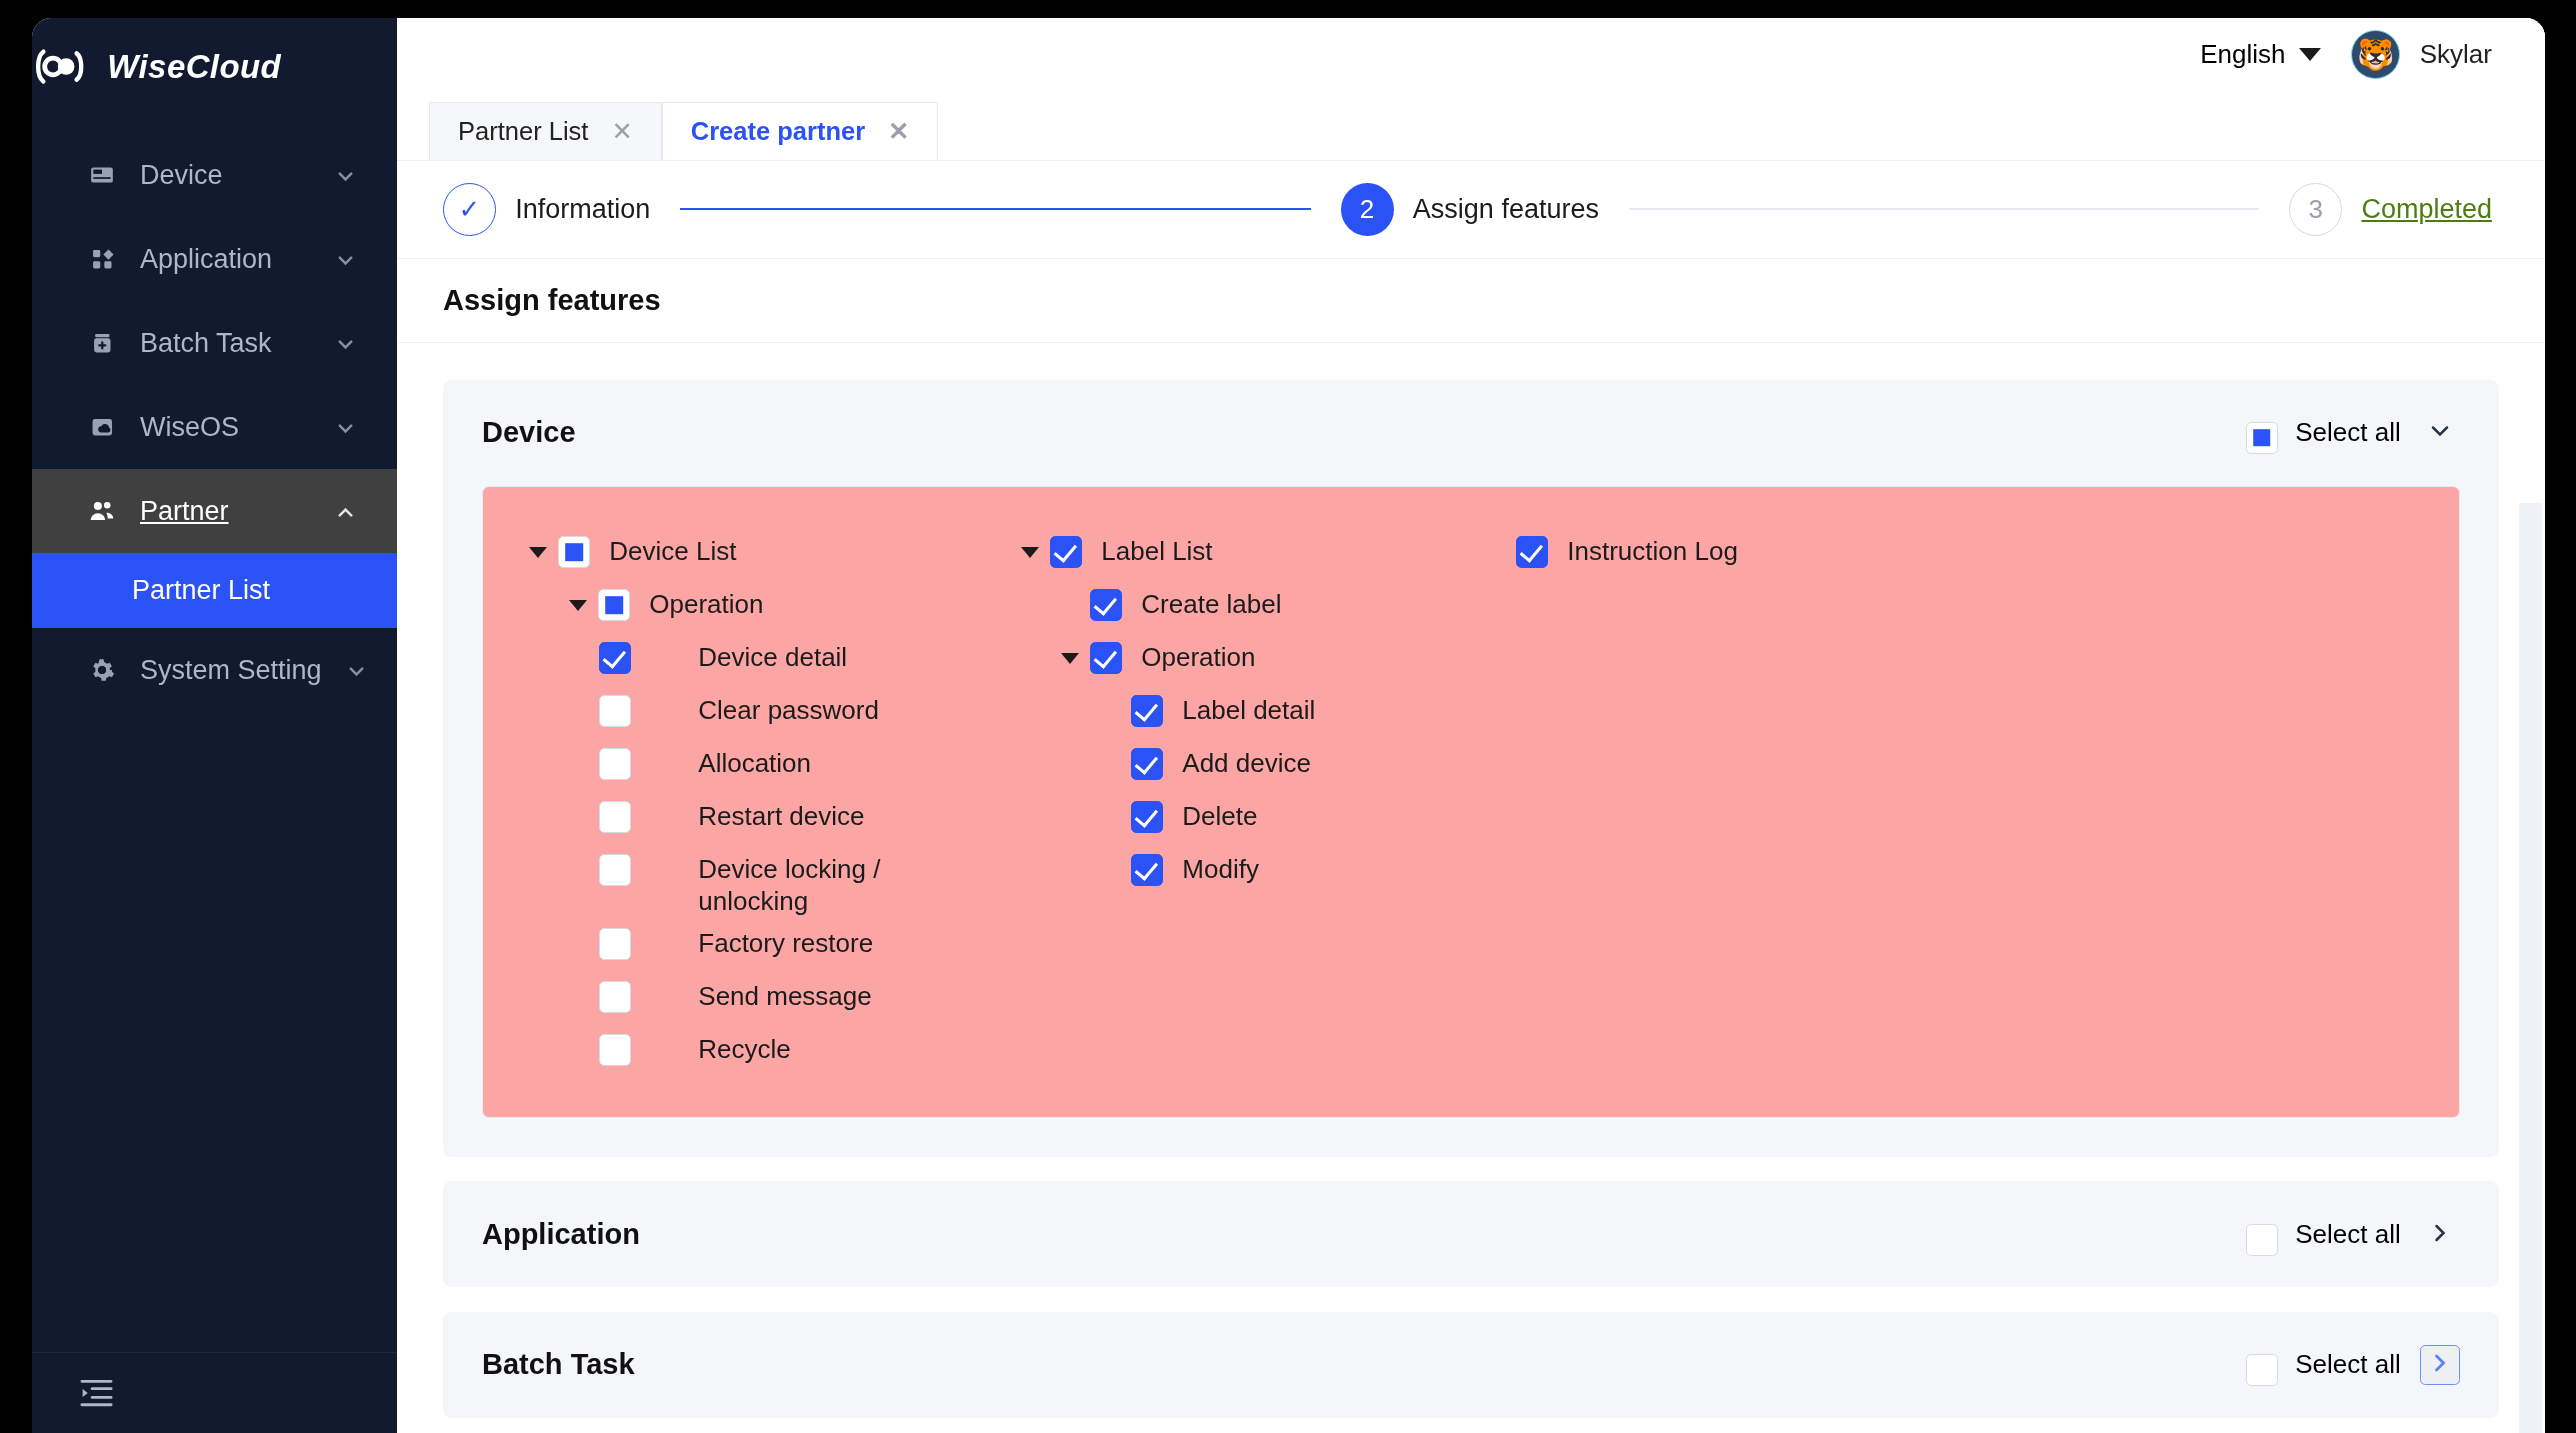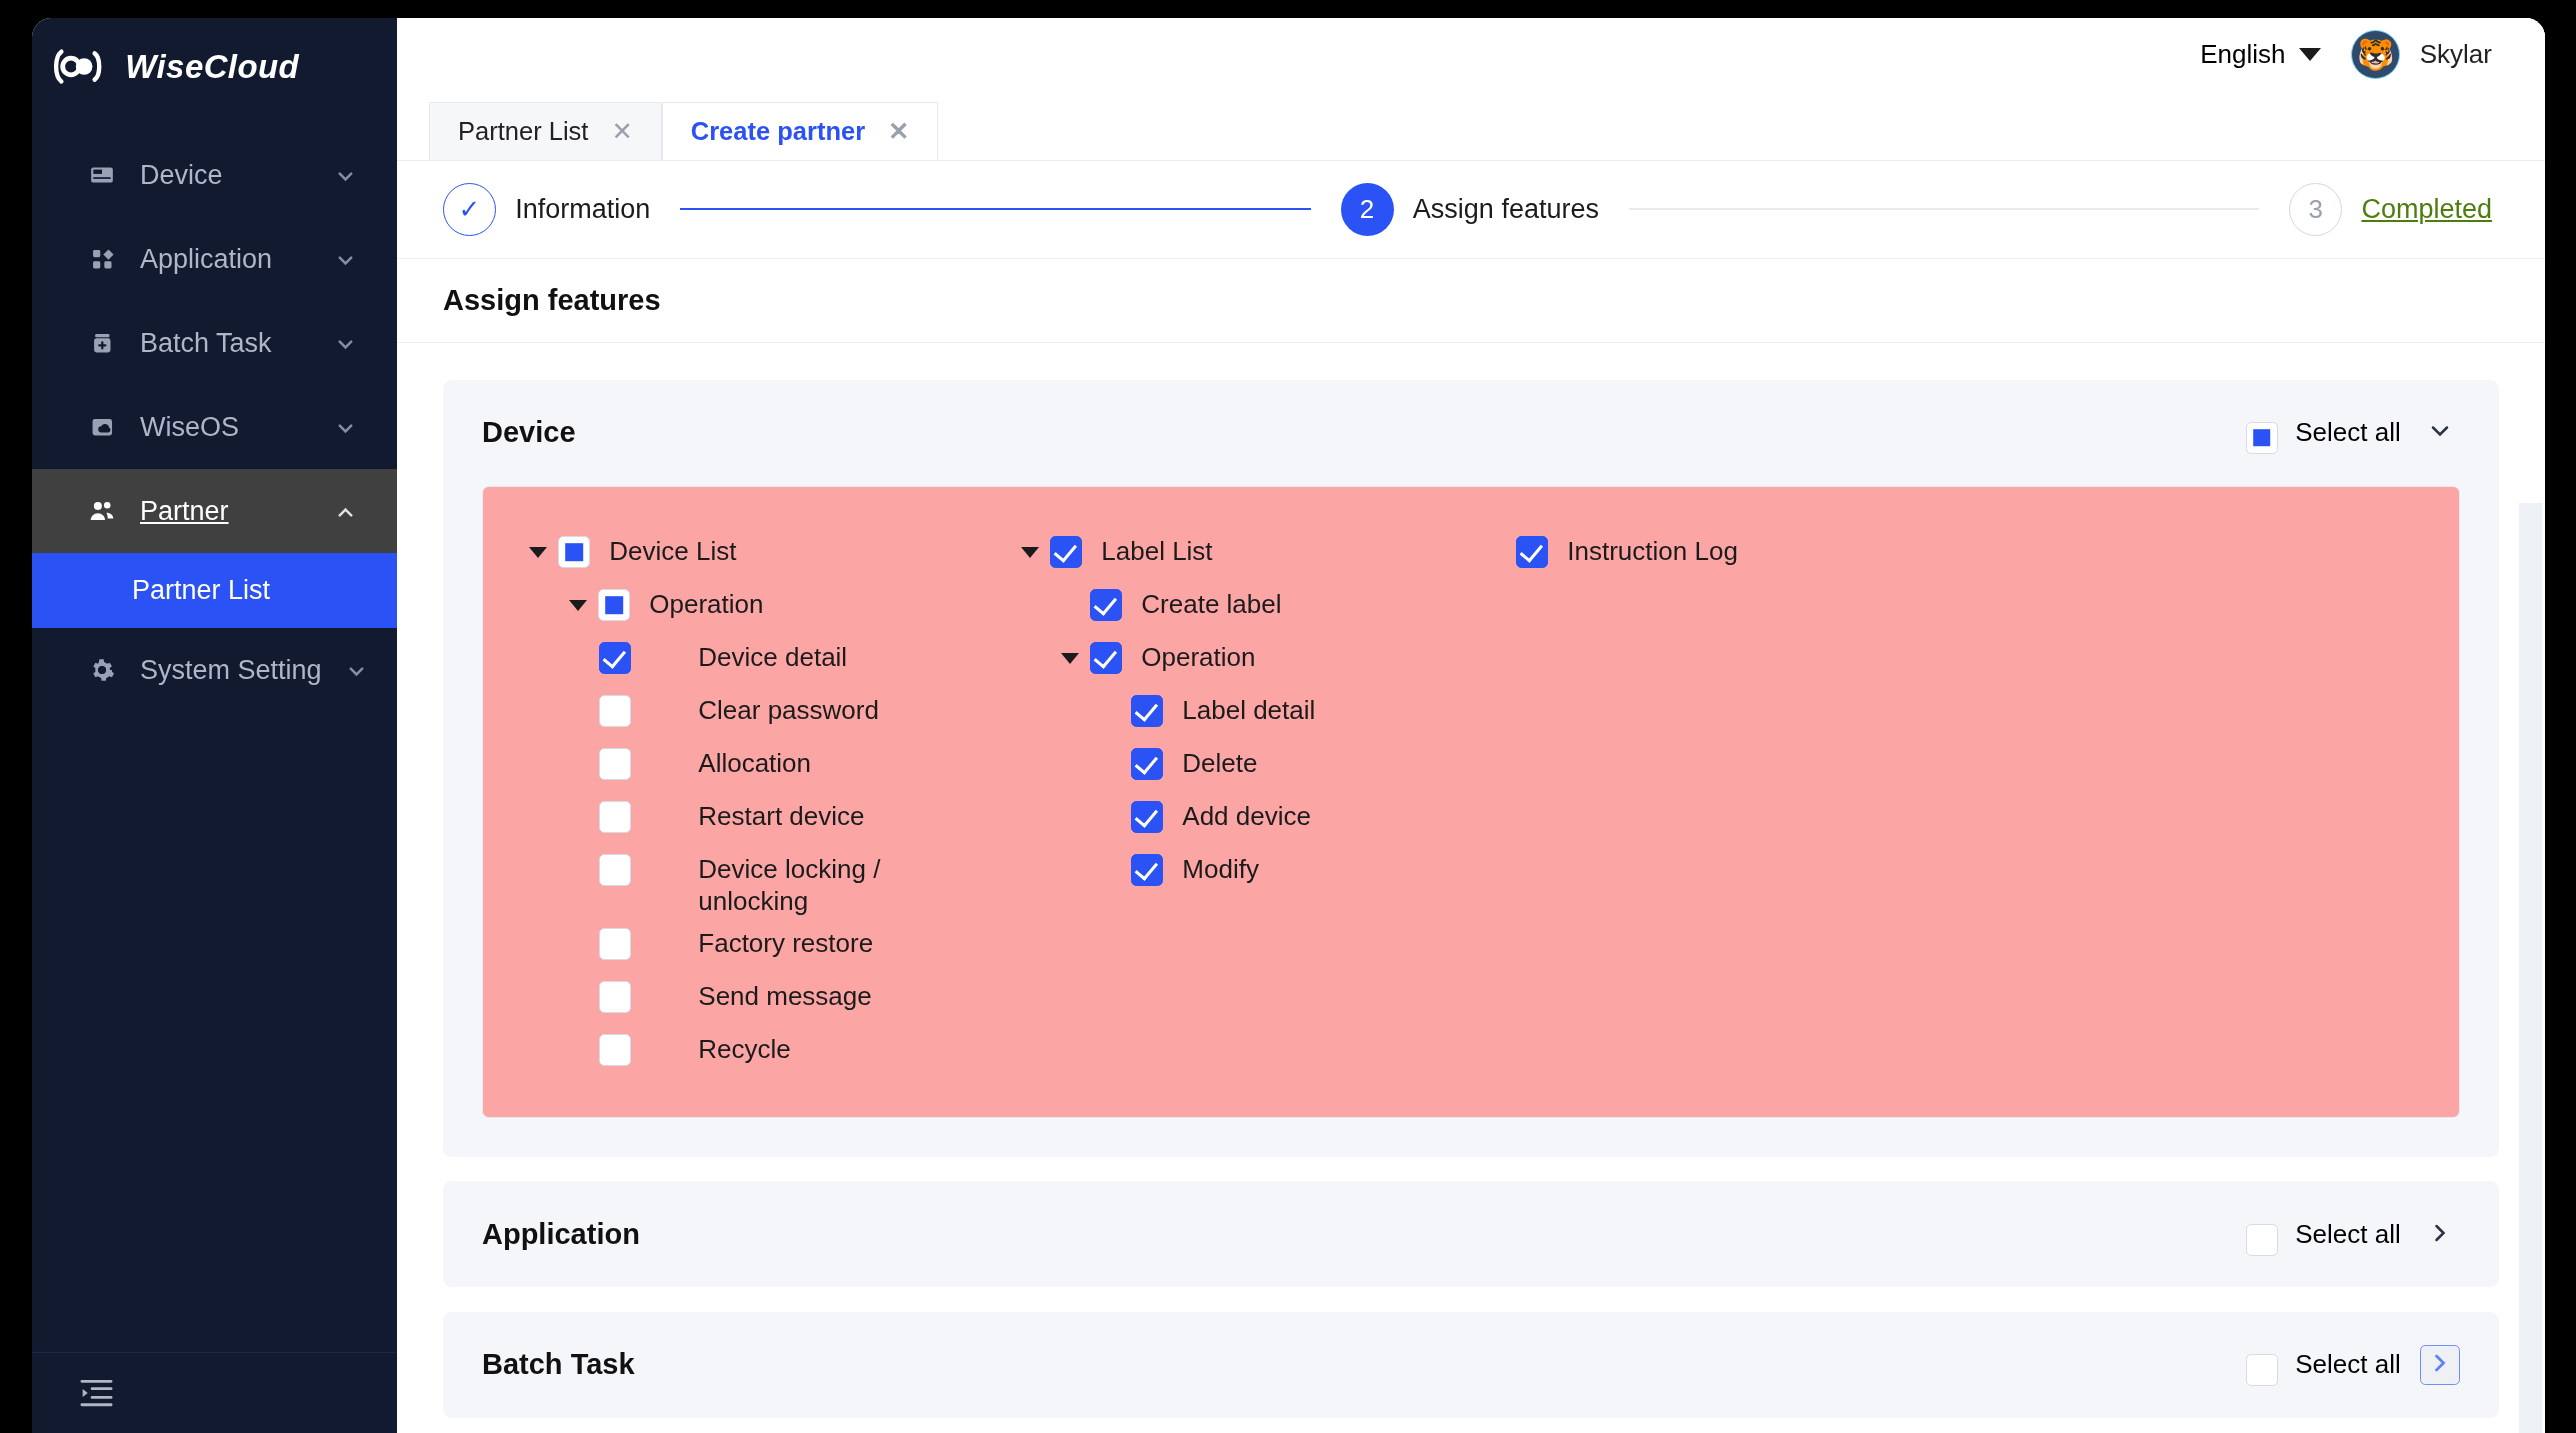--- a/index.html
+++ b/index.html
@@ -21,21 +21,21 @@
 
   
   .sidebar {
     width: 365px; flex: 0 0 365px;
     background: #111a2e;
     display: flex; flex-direction: column;
     position: relative;
   }
   .brand {
     height: 98px; display: flex; align-items: center;
-    gap: 19.3px; margin-left: 18px;
+    gap: 19.3px;
   }
   .brand-logo { width: 56px; height: 37px; flex: 0 0 56px; }
   .brand-name {
     color: #fff; font-size: 33px; font-weight: bold;
     font-style: italic; letter-spacing: 0.4px;
   }
   .nav { flex: 1 1 auto; padding-top: 17.6px; overflow: hidden; }
   .nav-item {
     height: 84px; display: flex; align-items: center;
     padding: 0 40px 0 55px; gap: 23px; cursor: pointer;
@@ -443,25 +443,25 @@
                   </span>
                 <span class="cb on"></span>
                 <span class="tlabel">Operation</span>
               </div>
               <div class="tnode ind-3b">
                 <span class="cb on"></span>
                 <span class="tlabel">Label detail</span>
               </div>
               <div class="tnode ind-3b">
                 <span class="cb on"></span>
+                <span class="tlabel">Add device</span>
+              </div>
+              <div class="tnode ind-3b">
+                <span class="cb on"></span>
                 <span class="tlabel">Delete</span>
-              </div>
-              <div class="tnode ind-3b">
-                <span class="cb on"></span>
-                <span class="tlabel">Add device</span>
               </div>
               <div class="tnode ind-3b">
                 <span class="cb on"></span>
                 <span class="tlabel">Modify</span>
               </div>
             </div>
 
             <div class="tree-col c3">
               <div class="tnode ind-1">
                 <span class="tri-slot"></span>

